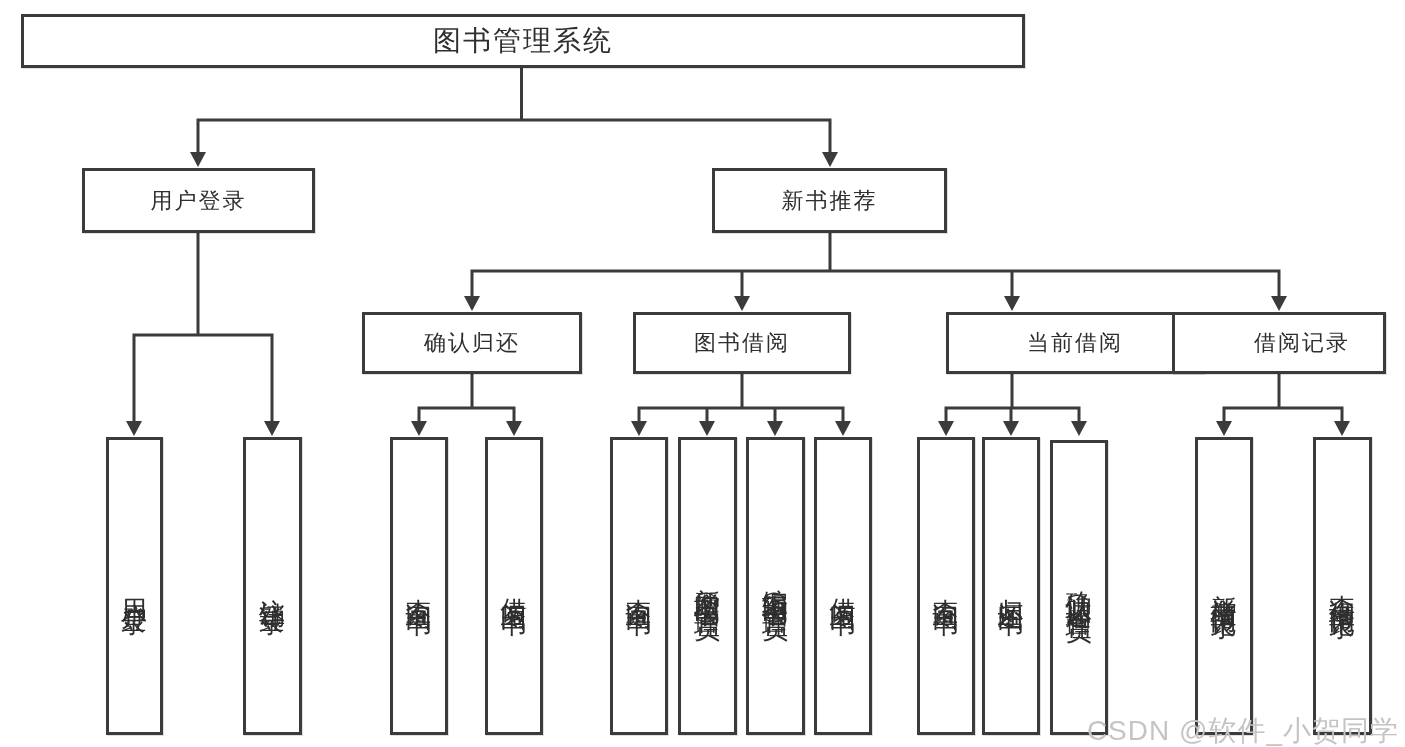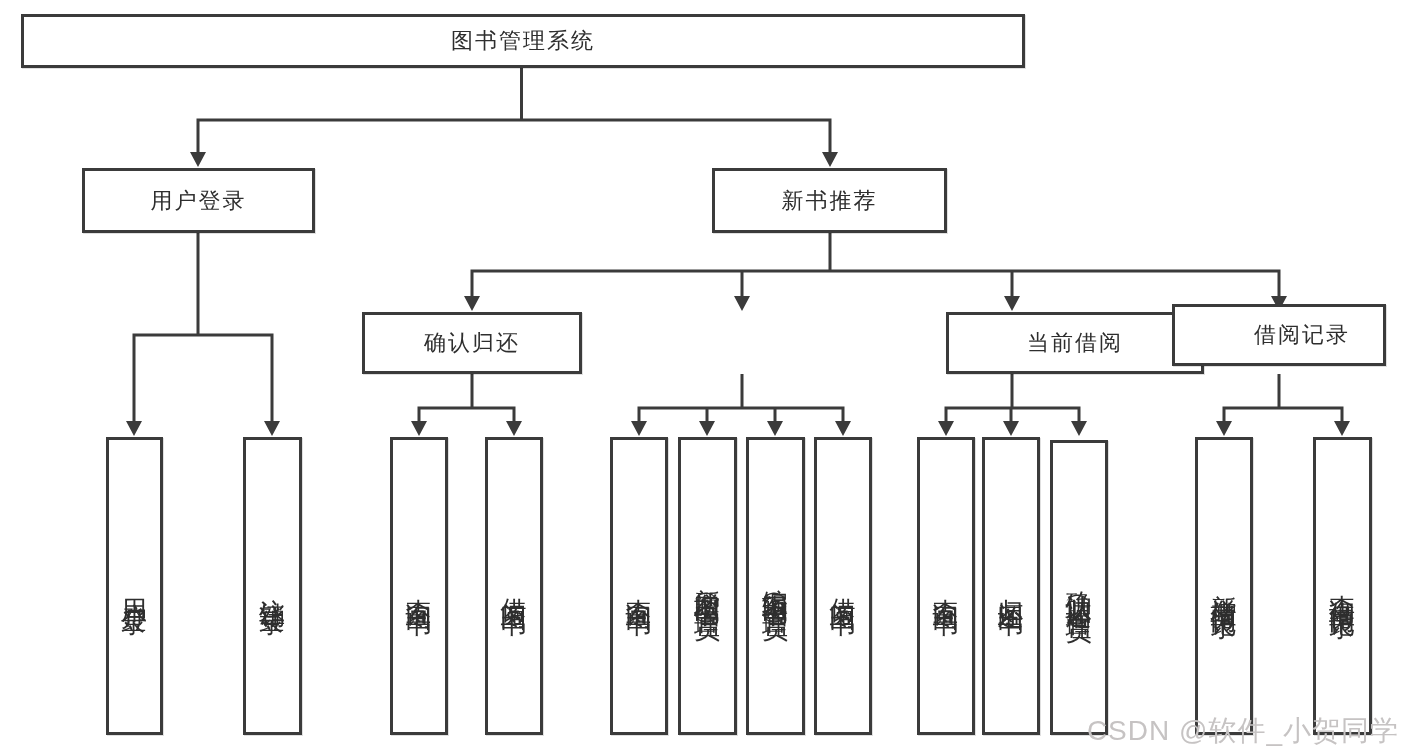--- a/index.html
+++ b/index.html
@@ -32,21 +32,21 @@
     color: #2e2e2e;
     z-index: 2;
     box-shadow: 1px 1px 0 rgba(0,0,0,0.12);
   }
   .head {
     font-size: 22px;
     letter-spacing: 2px;
     white-space: nowrap;
   }
   .root-box {
-    font-size: 22px;
+    font-size: 28px;
   }
   .leaf span {
     writing-mode: vertical-rl;
     text-orientation: mixed;
     font-size: 26px;
     letter-spacing: 4px;
     line-height: 1;
     white-space: nowrap;
   }
   .wm {
@@ -83,22 +83,23 @@
          M938 421L954 421L946 436Z M1003 421L1019 421L1011 436Z M1071 421L1087 421L1079 436Z
          M1216 421L1232 421L1224 436Z M1334 421L1350 421L1342 436Z"></path>
   </svg>
 
   <div class="node head root-box" style="left:21px;top:14px;width:1004px;height:54px;">图书管理系统</div>
 
   <div class="node head" style="left:82px;top:168px;width:233px;height:65px;">用户登录</div>
   <div class="node head" style="left:712px;top:168px;width:235px;height:65px;">新书推荐</div>
 
   <div class="node head" style="left:362px;top:312px;width:220px;height:62px;">确认归还</div>
+  <div class="node head" style="left:633px;top:312px;width:218px;height:62px;">图书借阅</div>
   <div class="node head" style="left:946px;top:312px;width:258px;height:62px;">当前借阅</div>
-  <div class="node head" style="left:1172px;top:304px;width:214px;height:62px;padding-left:46px;">借阅记录</div>
+  <div class="node head" style="left:1172px;top:312px;width:214px;height:62px;padding-left:46px;">借阅记录</div>
 
   <div class="node leaf" style="left:106px;top:437px;width:57px;height:298px;">
       <span>用户登录</span>
     </div>
   <div class="node leaf" style="left:243px;top:437px;width:59px;height:298px;">
       <span>注销登录</span>
     </div>
 
   <div class="node leaf" style="left:390px;top:437px;width:58px;height:298px;">
       <span>查询图书</span>

